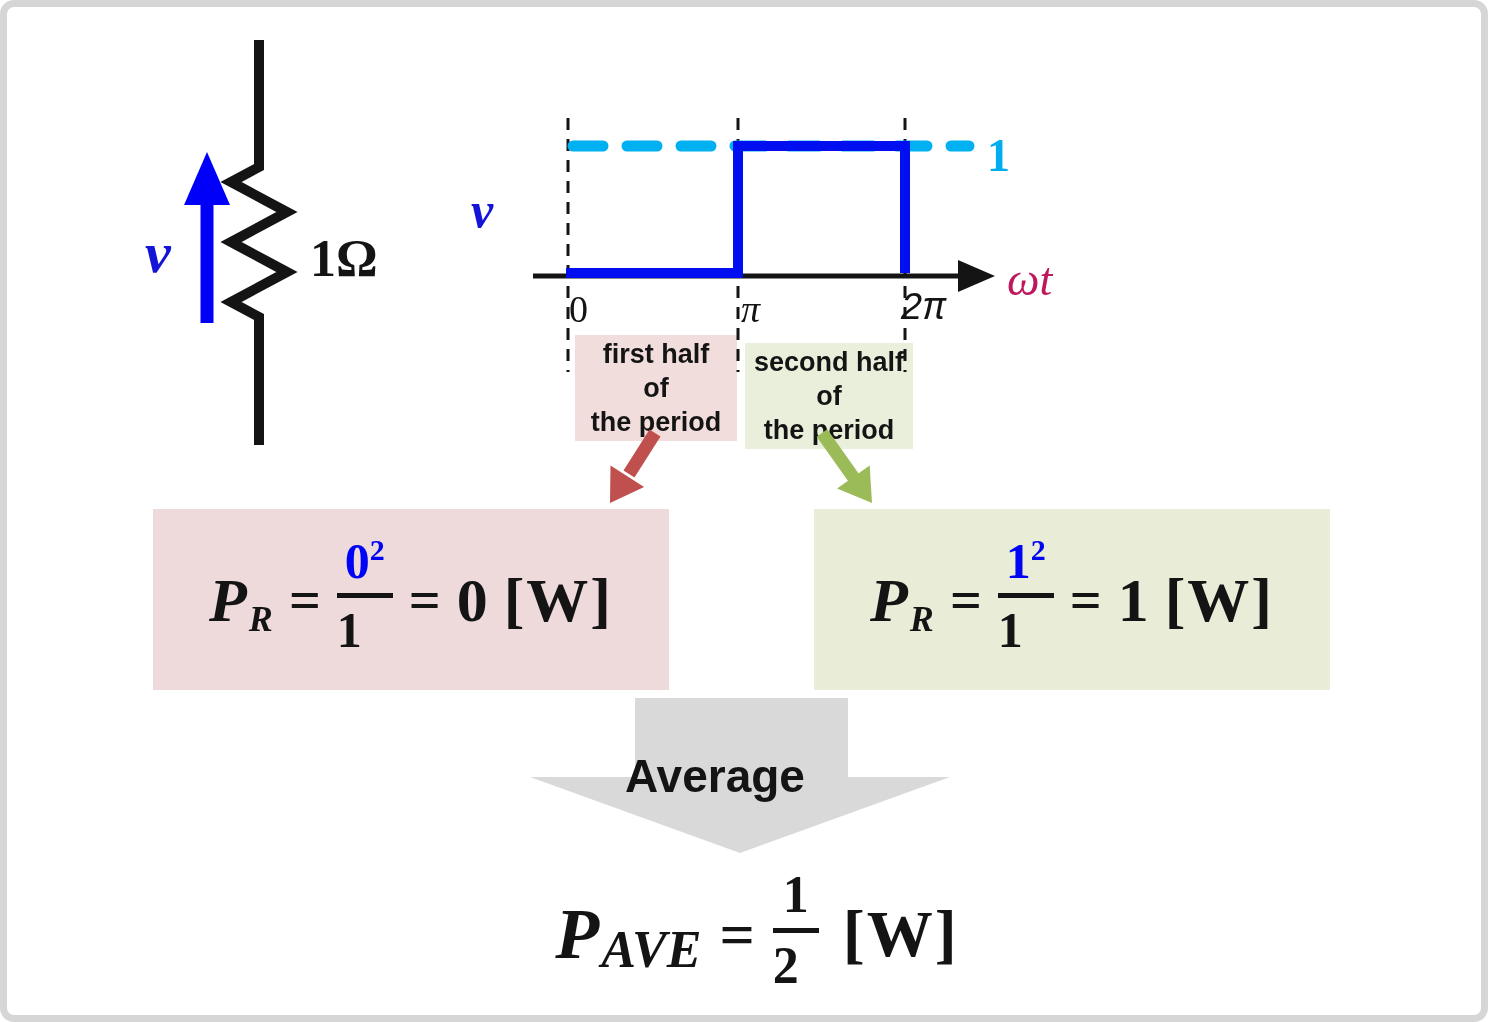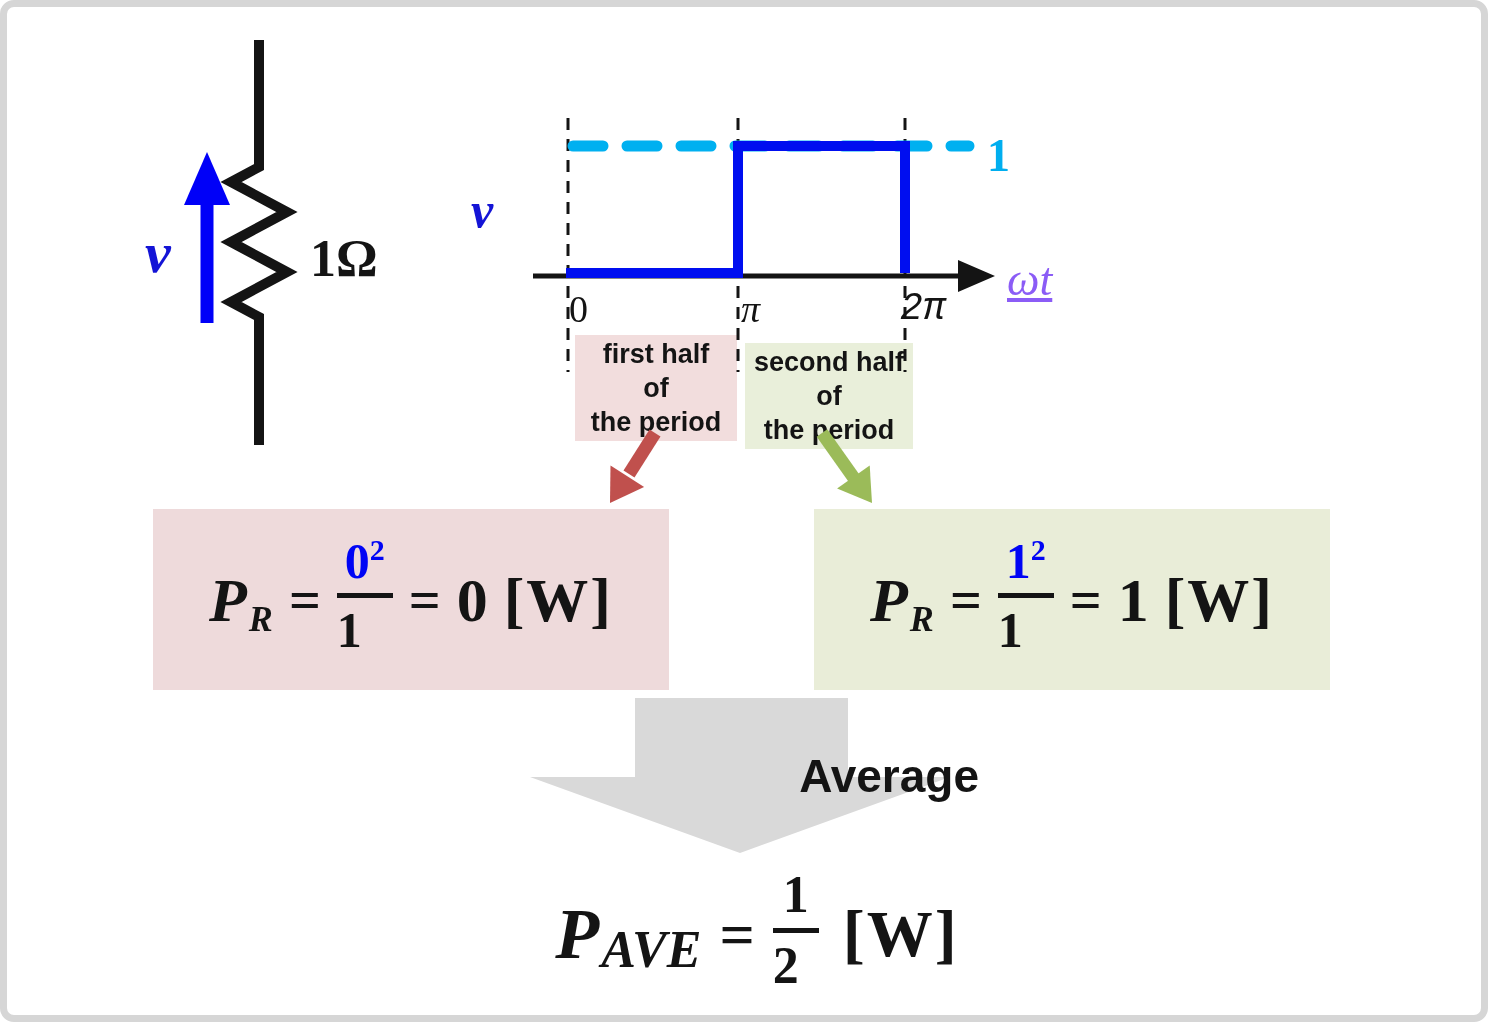--- a/index.html
+++ b/index.html
@@ -58,23 +58,23 @@
   
   .circuit-v{left:138px; top:212px; font:bold italic 58px "Liberation Serif", serif; color:#1414d6;}
   .circuit-ohm{left:303px; top:222px; font:bold 52px "Liberation Serif", serif; color:#141414;text-align:center;}
   .graph-v{left:464px; top:174px; font:bold italic 50px "Liberation Serif", serif; color:#1414d6;}
   .level-one{left:980px; top:122px; font:bold 46px "Liberation Serif", serif; color:#00aeef;}
   .tick{font:38px "Liberation Serif", serif; color:#141414;}
   .tick.italic{font-style:italic;}
   .tick-0{left:562px; top:280px;}
   .tick-pi{left:734px; top:280px;}
   .tick-2pi{left:893px; top:280px;font-family:Liberation Mono, monospace;}
-  .graph-xlabel{left:1000px; top:246px; font:italic 46px "Liberation Serif", serif; color:#8b5cf6;text-decoration:underline;}
+  .graph-xlabel{left:1000px; top:246px; font:italic 46px "Liberation Serif", serif; color:#be185d;}
   .avg-label{
-    left:572px; top:742px; width:400px; text-align:right;
+    left:508px; top:742px; width:400px; text-align:center;
     font:bold 46px "Liberation Sans", sans-serif; color:#141414;
   }
 </style>
 </head>
 <body>
 
 <div class="canvas">
 
   <div class="half-box first">
     <div>first half</div>

